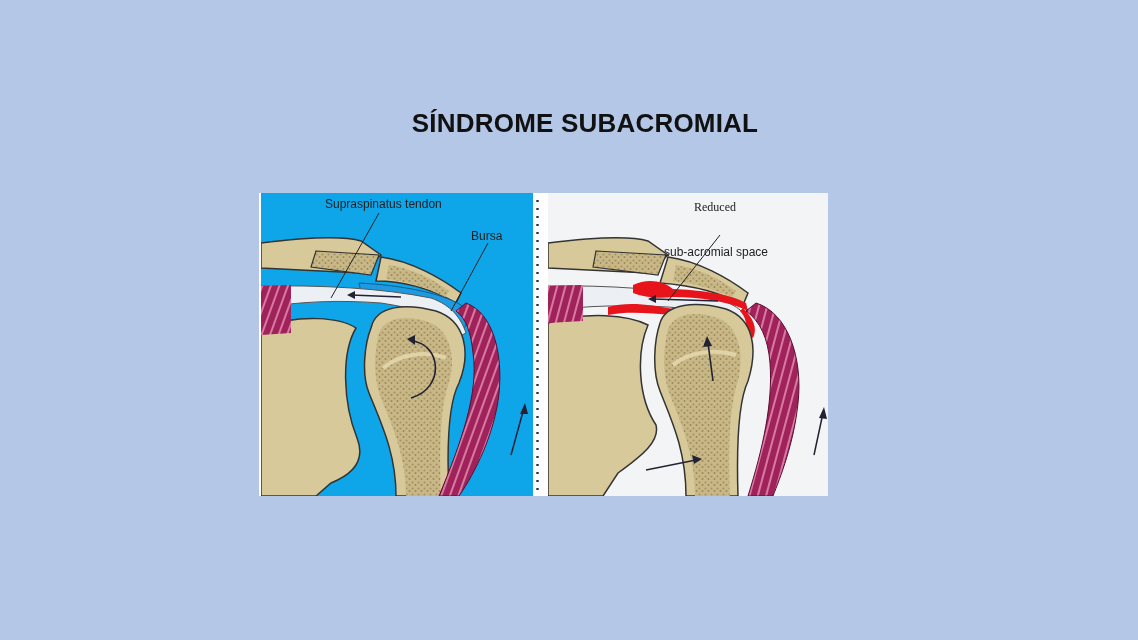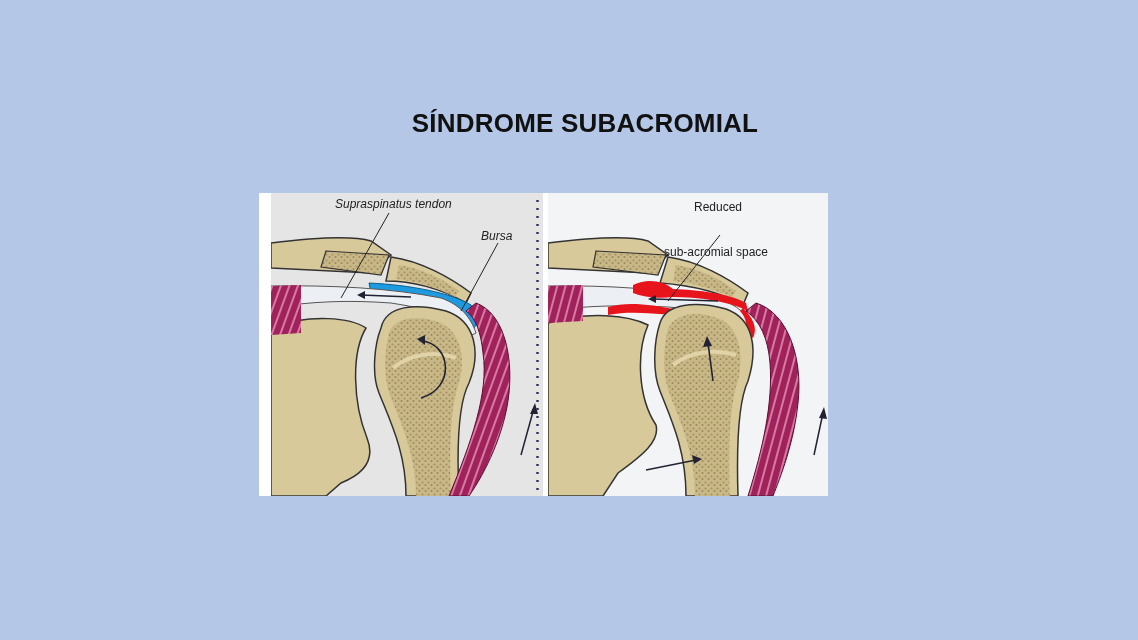--- a/index.html
+++ b/index.html
@@ -14,21 +14,21 @@
     text-align: center; font-weight: bold; font-size: 26px; color: #111;
     font-family: "Liberation Sans", "DejaVu Sans", sans-serif;
     letter-spacing: 0.2px;
     padding-left: 16px;
   }
   .figure {
     position: absolute; left: 259px; top: 193px; width: 569px; height: 303px;
     background: #ffffff; overflow: hidden;
   }
   .panel { position: absolute; top: 0; height: 303px; overflow: hidden; }
-  .panel.left { left: 12px; width: 272px; background: #e5e5e5; font-style: italic; }
+  .panel.left { left: 2px; width: 272px; background: #0ea5e9; }
   .panel.right { left: 289px; width: 280px; background: #f3f4f6; }
   .divider {
     position: absolute; left: 277px; top: 4px; width: 3px; height: 299px;
     background-image: radial-gradient(circle, #2b2f55 1px, transparent 1.4px);
     background-size: 3px 8px;
   }
   .label {
     position: absolute; font-size: 12px; color: #222; line-height: 13px;
     font-family: "Liberation Sans", sans-serif; white-space: nowrap;
   }
@@ -129,16 +129,16 @@
 
       <path d="M208,110 C240,120 255,165 250,210 C246,250 232,285 225,303 L200,303 C215,255 225,210 222,170 C220,145 212,128 198,118 Z" fill="url(#muscle2)" stroke="#5a0d30" stroke-width="1"></path>
 
       <line x1="98" y1="277" x2="148" y2="267" stroke="#223" stroke-width="1.5"></line>
       <polygon points="154,266 144,262 146,271" fill="#223"></polygon>
       <line x1="266" y1="262" x2="275" y2="220" stroke="#223" stroke-width="1.5"></line>
       <polygon points="276,214 271,225 279,226" fill="#223"></polygon>
 
       <line x1="172" y1="42" x2="120" y2="108" stroke="#222" stroke-width="1"></line>
     </svg>
-    <div class="label" style="left:146px; top:8px;">Reduced</div>
+    <div class="label" style="left:146px; top:8px;font-family:Liberation Serif, serif;">Reduced</div>
     <div class="label" style="left:116px; top:21px;margin-top:32px;">sub-acromial space</div>
   </div>
 </div>
 
 </body></html>

